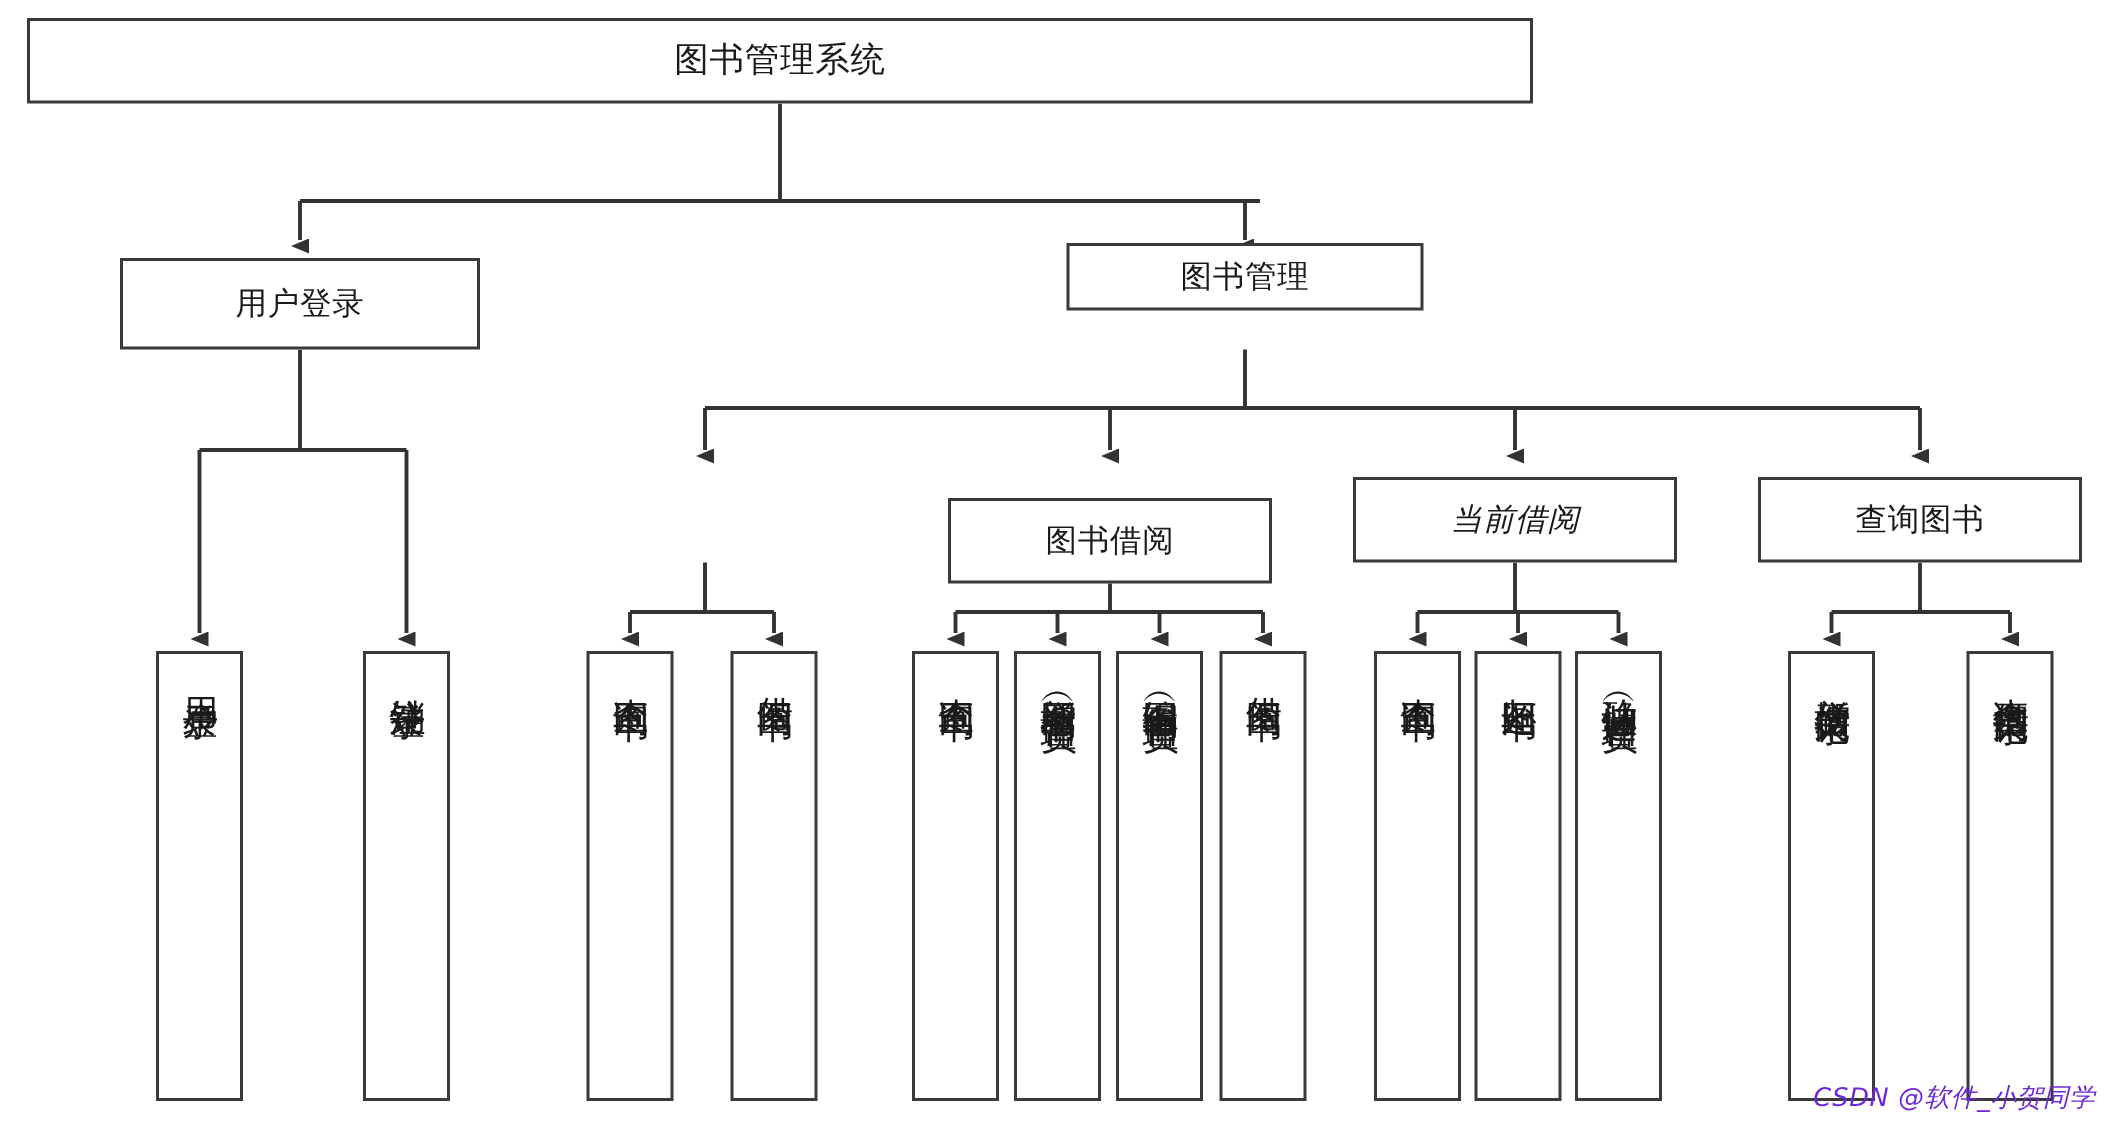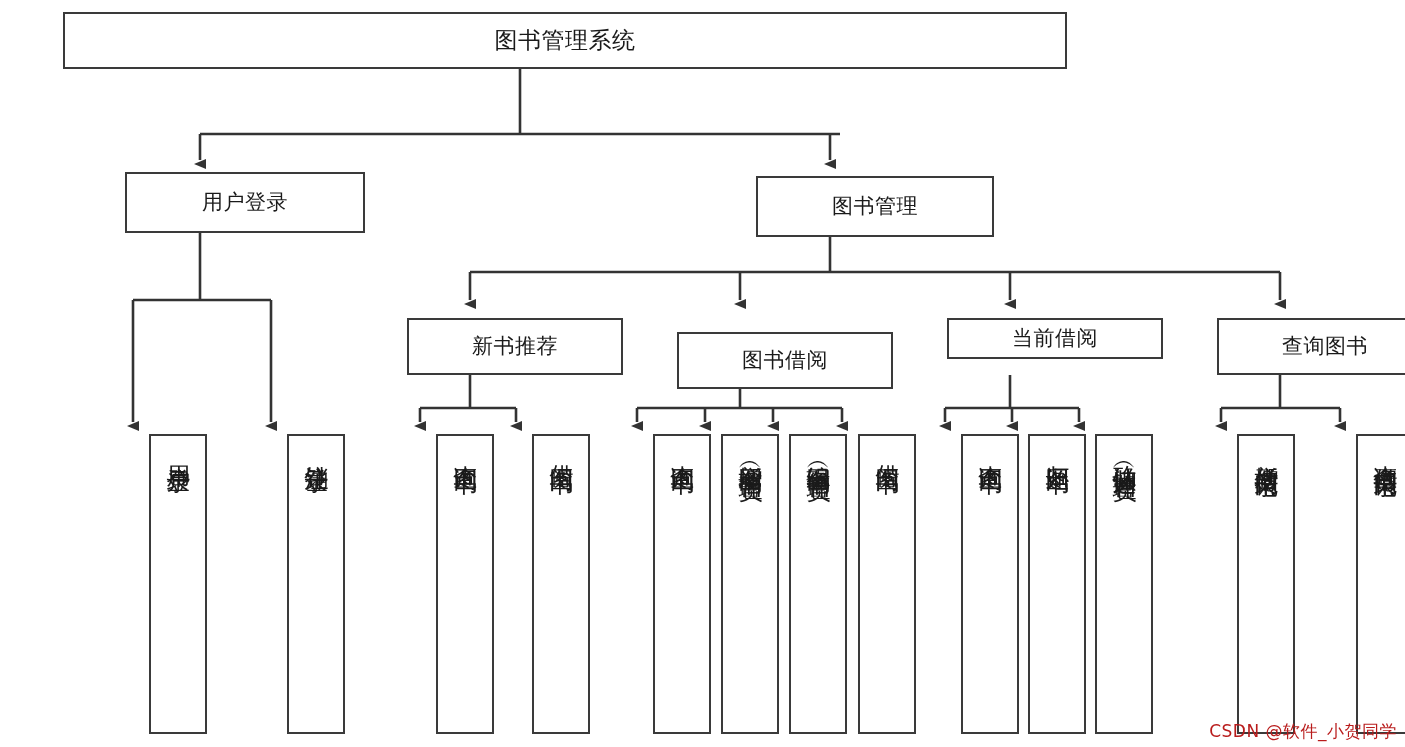--- a/index.html
+++ b/index.html
@@ -22,21 +22,20 @@
     pointer-events:none;
   }
   .node{
     position:absolute;
     box-sizing:border-box;
     background:#ffffff;
     border:2px solid #3a3a3a;
     display:flex;
     align-items:center;
     justify-content:center;
-    margin-left:45px;
   }
   .node .label{
     font-size:21px;
     line-height:1.18;
     letter-spacing:0.5px;
     color:#1a1a1a;
     white-space:nowrap;
   }
   .node.vertical{
     align-items:flex-start;
@@ -50,23 +49,24 @@
     letter-spacing:2px;
     white-space:normal;
     max-height:100%;
   }
   #root .label{ font-size:23px; }
   .watermark{
     position:absolute;
     right:8px;
     bottom:4px;
     font-size:17px;
-    color:#b91c1c;
+    color:#6d28d9;
     letter-spacing:0.5px;
     white-space:nowrap;
+    font-style:italic;
   }
 </style>
 </head>
 <body>
 
 <div id="diagram">
 
   <svg id="edges" viewBox="0 0 1405 747" xmlns="http://www.w3.org/2000/svg">
     <defs>
       <marker id="arrow" markerWidth="10" markerHeight="12" refX="1" refY="6" orient="auto" markerUnits="userSpaceOnUse">
@@ -117,31 +117,28 @@
     </g>
   </svg>
 
   <div class="node" id="root" style="left:18px; top:12px; width:1004px; height:57px;">
     <span class="label">图书管理系统</span>
   </div>
 
   <div class="node" style="left:80px; top:172px; width:240px; height:61px;">
     <span class="label">用户登录</span>
   </div>
-  <div class="node" style="left:711px; top:176px; width:238px; height:61px;">
+  <div class="node" style="left:711px; top:162px; width:238px; height:45px;">
     <span class="label">图书管理</span>
   </div>
 
-  <div class="node" style="left:362px; top:318px; width:216px; height:57px;">
-    <span class="label">新书推荐</span>
-  </div>
   <div class="node" style="left:632px; top:332px; width:216px; height:57px;">
     <span class="label">图书借阅</span>
   </div>
-  <div class="node" style="left:902px; top:318px; width:216px; height:41px;">
+  <div class="node" style="left:902px; top:318px; width:216px; height:57px;font-style:italic;">
     <span class="label">当前借阅</span>
   </div>
   <div class="node" style="left:1172px; top:318px; width:216px; height:57px;">
     <span class="label">查询图书</span>
   </div>
 
   <div class="node vertical" style="left:104px; top:434px; width:58px; height:300px;">
     <span class="label">用户登录</span>
   </div>
   <div class="node vertical" style="left:242px; top:434px; width:58px; height:300px;">

